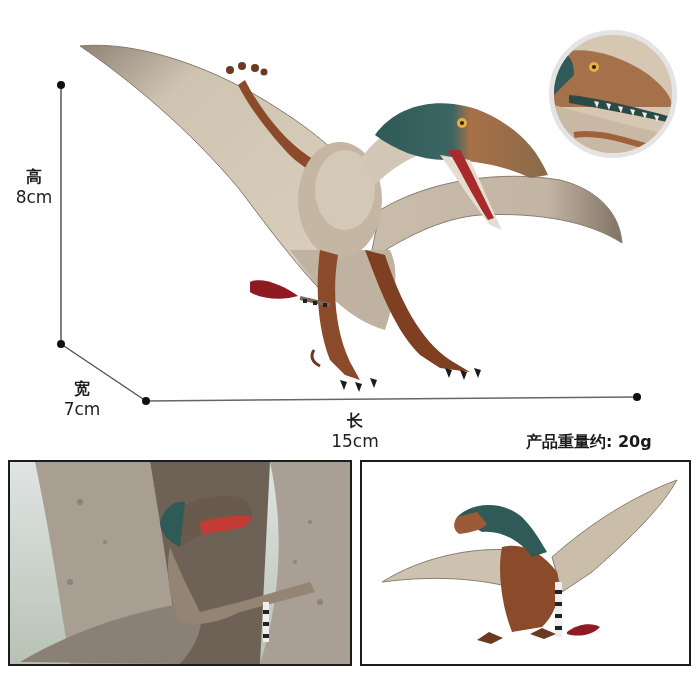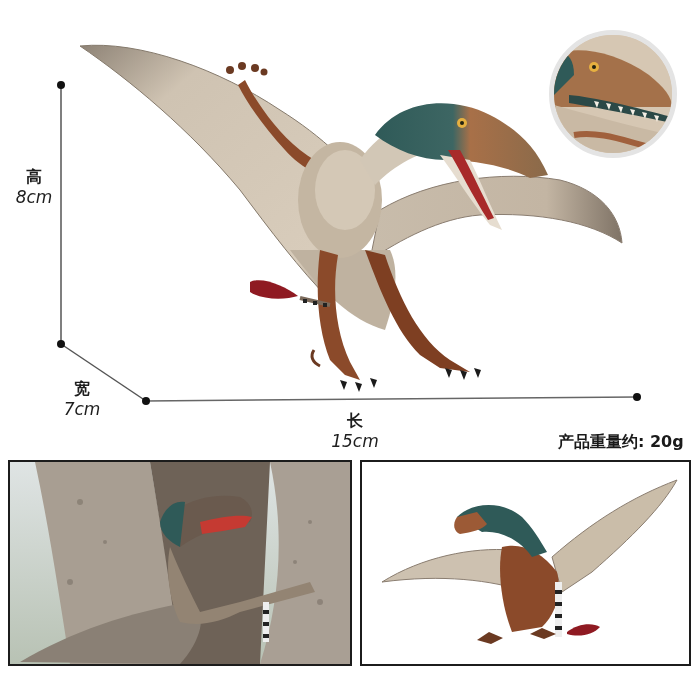--- a/index.html
+++ b/index.html
@@ -1,23 +1,23 @@
 <!DOCTYPE html>
 <html><head>
   <meta charset="utf-8">
   <style>
     * { box-sizing: border-box; margin: 0; padding: 0; }
     html, body { width: 700px; height: 700px; background: #ffffff; overflow: hidden; }
     body { position: relative; font-family: "DejaVu Sans", "Liberation Sans", sans-serif; color: #1a1a1a; }
 
     .dim-label { position: absolute; text-align: center; font-size: 17px; line-height: 21px; color: #1e1e1e; }
     .dim-label .zh { display: block; font-size: 16px; font-weight: bold; }
-    .dim-label .val { display: block; font-style: italic; }
-
-    .weight { position: absolute; left: 526px; top: 432px; font-size: 16px; font-weight: bold; color: #1a1a1a; white-space: nowrap; margin-left: 32px; }
+    .dim-label .val { display: block; }
+
+    .weight { position: absolute; left: 526px; top: 432px; font-size: 16px; font-weight: bold; color: #1a1a1a; white-space: nowrap; }
 
     .main-art { position: absolute; left: 0; top: 0; width: 700px; height: 420px; }
     .lines { position: absolute; left: 0; top: 0; width: 700px; height: 420px; }
 
     .inset { position: absolute; left: 549px; top: 30px; width: 128px; height: 128px; border-radius: 50%;
              border: 5px solid #e4e4e4; overflow: hidden; background: #d6c6b2; }
 
     .panel { position: absolute; border: 2px solid #1c1c1c; overflow: hidden; }
     .panel-left { left: 8px; top: 460px; width: 344px; height: 206px; background: #b9b3aa; }
     .panel-right { left: 360px; top: 460px; width: 331px; height: 206px; background: #ffffff; }

